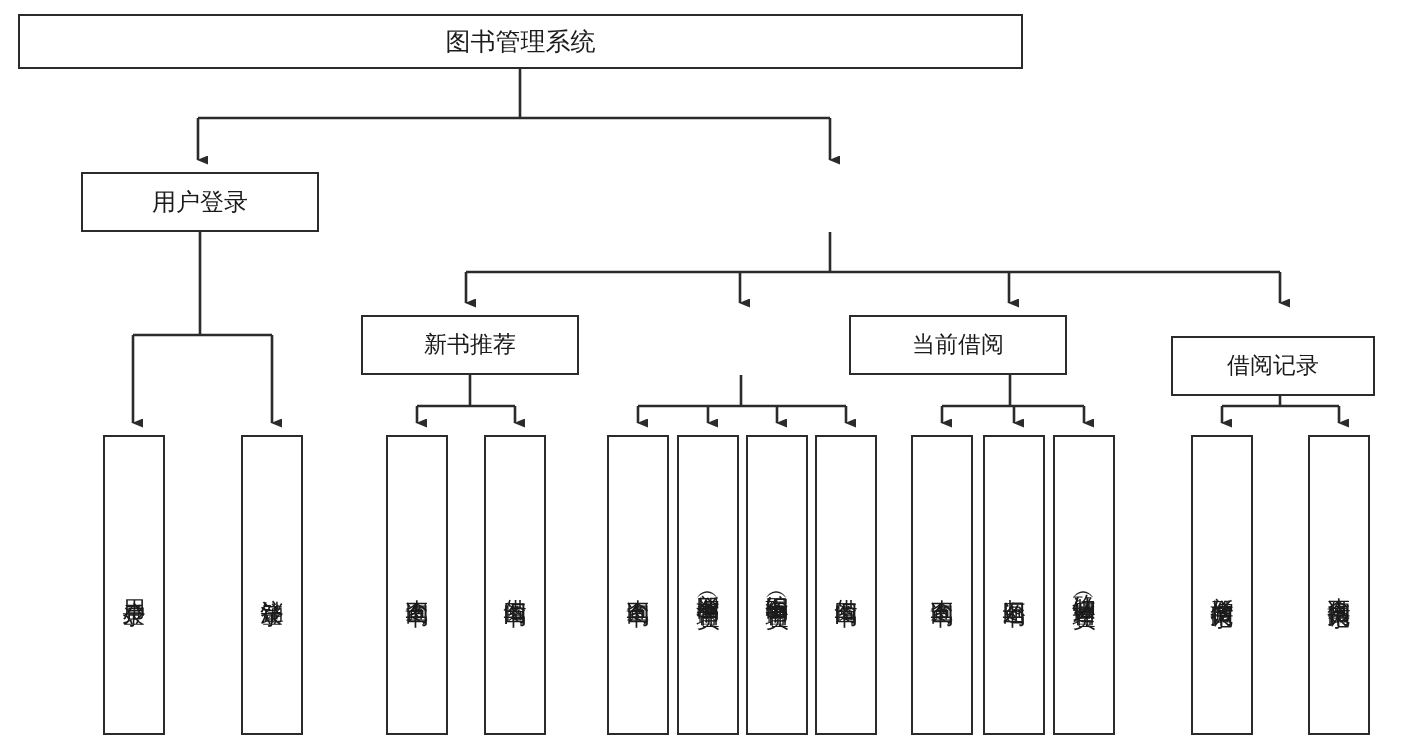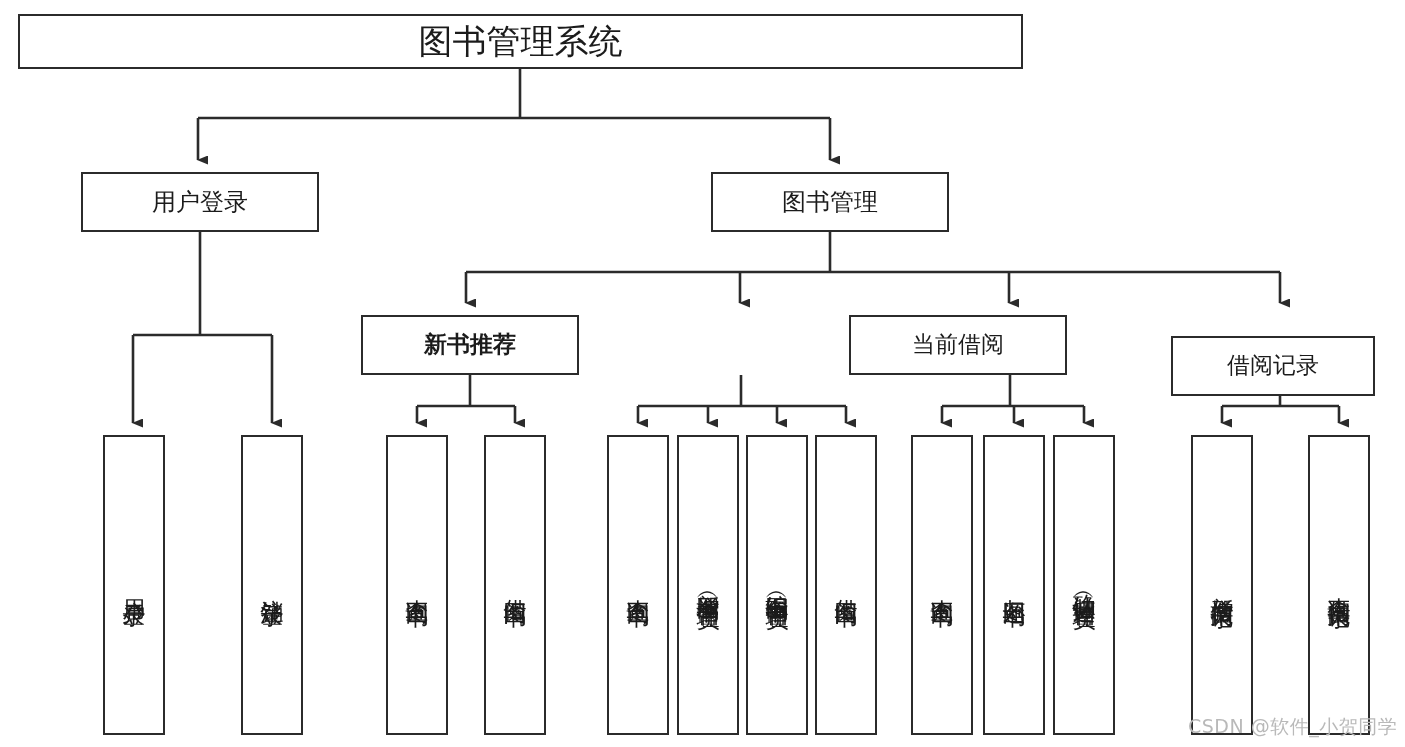--- a/index.html
+++ b/index.html
@@ -37,21 +37,21 @@
     color: #1b1b1b;
     z-index: 2;
   }
   .node .label {
     display: block;
     text-align: center;
     line-height: 1.18;
     white-space: pre-line;
   }
   .node-root {
-    font-size: 34px;
+    font-size: 25px;
   }
   .node-l2 {
     font-size: 24px;
   }
   .node-l3 {
     font-size: 23px;
   }
   .node-leaf {
     font-size: 23px;
     padding: 8px 2px;
@@ -131,25 +131,22 @@
     </g>
   </svg>
 
   <div class="node node-root" style="left: 18px; top: 14px; width: 1005px; height: 55px;">
     <span class="label">图书管理系统</span>
   </div>
 
   <div class="node node-l2" style="left: 81px; top: 172px; width: 238px; height: 60px;">
     <span class="label">用户登录</span>
   </div>
-  <div class="node node-l2" style="left: 711px; top: 172px; width: 238px; height: 60px;">
-    <span class="label">图书管理</span>
-  </div>
 
-  <div class="node node-l3" style="left: 361px; top: 315px; width: 218px; height: 60px; font-weight: bold;">
+  <div class="node node-l3" style="left: 361px; top: 315px; width: 218px; height: 60px;">
     <span class="label">新书推荐</span>
   </div>
   <div class="node node-l3" style="left: 849px; top: 315px; width: 218px; height: 60px;">
     <span class="label">当前借阅</span>
   </div>
   <div class="node node-l3" style="left: 1171px; top: 326px; width: 204px; height: 60px; margin-top: 10px;">
     <span class="label">借阅记录</span>
   </div>
 
   <div class="node node-leaf" style="left: 103px; top: 435px; width: 62px; height: 300px;">
@@ -185,15 +182,14 @@
   <div class="node node-leaf" style="left: 1053px; top: 435px; width: 62px; height: 300px;">
     <span class="label">确认归还（管理员）</span>
   </div>
   <div class="node node-leaf" style="left: 1191px; top: 435px; width: 62px; height: 300px;">
     <span class="label">新增借阅记录</span>
   </div>
   <div class="node node-leaf" style="left: 1308px; top: 435px; width: 62px; height: 300px;">
     <span class="label">查询借阅记录</span>
   </div>
 
-  <div id="watermark">CSDN @软件_小贺同学</div>
 
 </div>
 
 </body></html>

